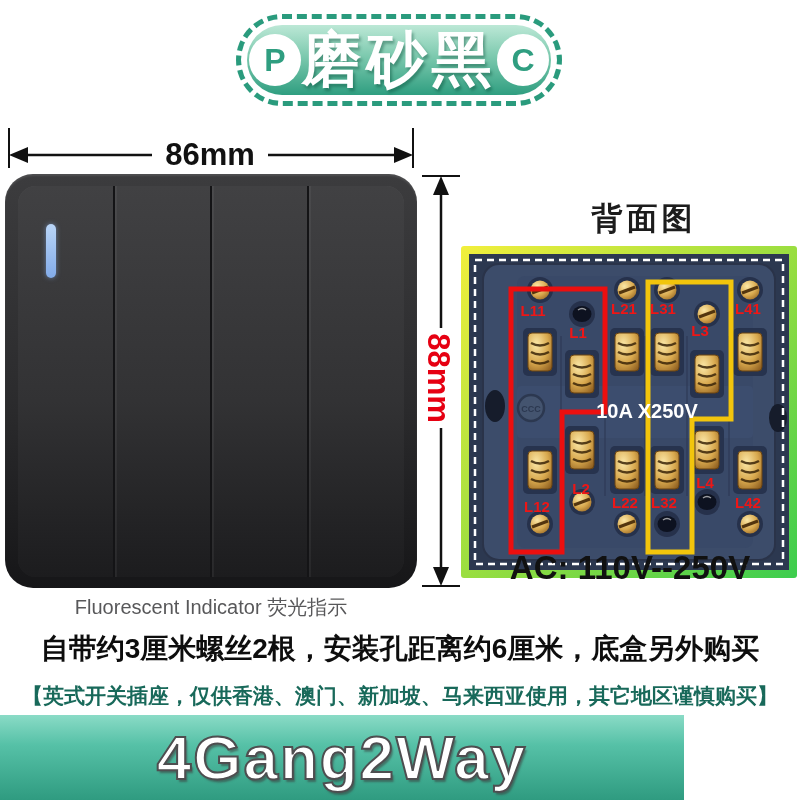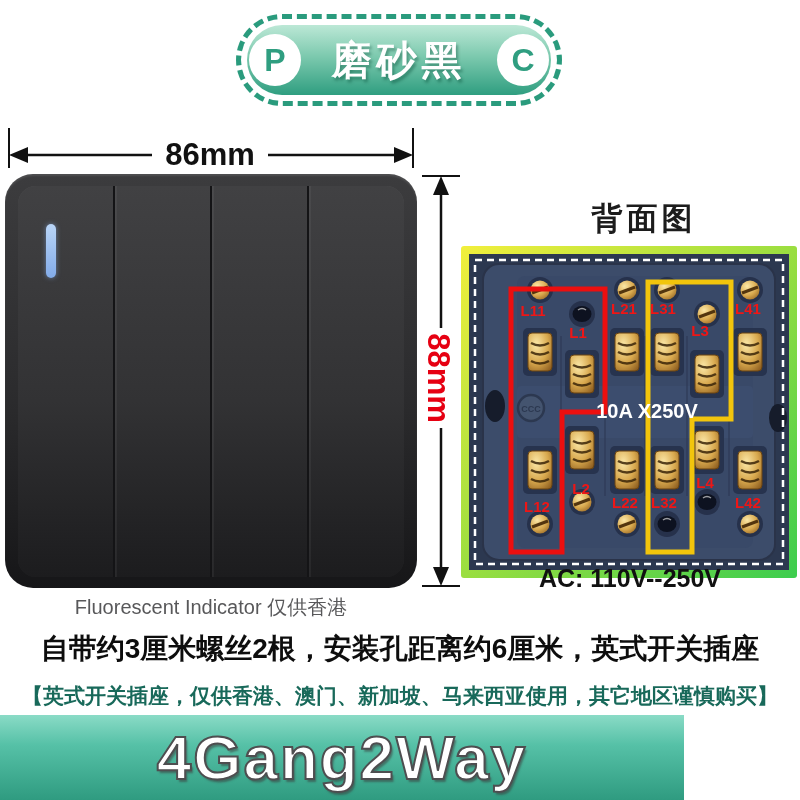--- a/index.html
+++ b/index.html
@@ -11,21 +11,21 @@
   .badge{left:236px;top:14px;width:326px;height:92px;border:5px dashed #2a9b7d;
          border-radius:50px;background:#fff;box-sizing:border-box;}
   .badge-inner{position:absolute;left:6px;top:6px;right:6px;bottom:6px;border-radius:40px;
          background:linear-gradient(180deg,#bce8d6 0%,#7cc9ae 45%,#2f9e80 100%);
          display:flex;align-items:center;justify-content:center;}
   .badge-circle{position:absolute;top:50%;width:52px;height:52px;margin-top:-26px;border-radius:50%;
          background:#fff;display:flex;align-items:center;justify-content:center;
          color:#2f9e80;font-size:32px;font-weight:700;}
   .badge-circle.left{left:8px;}
   .badge-circle.right{right:8px;}
-  .badge-label{color:#fff;font-size:40px;font-weight:700;letter-spacing:5px;
+  .badge-label{color:#fff;font-size:60px;font-weight:700;letter-spacing:5px;
          text-shadow:2px 3px 3px rgba(0,70,50,.4);}
 
   
   .panel{left:5px;top:174px;width:412px;height:414px;border-radius:28px;
          background:linear-gradient(180deg,#3c3c3e 0%,#2b2b2d 55%,#161618 100%);
          box-shadow:inset 0 2px 2px rgba(255,255,255,.10);}
   .panel-face{position:absolute;left:13px;top:12px;right:13px;bottom:11px;border-radius:18px;
          background:linear-gradient(180deg,#434345 0%,#343436 50%,#1e1e20 100%);
          display:flex;overflow:hidden;box-shadow:inset 0 2px 3px rgba(255,255,255,.08);}
   .rocker{flex:1;position:relative;background:linear-gradient(180deg,#414143 0%,#323234 55%,#1c1c1e 100%);}
@@ -38,22 +38,22 @@
   .dim-w{left:0;top:124px;}
   .dim-h{left:418px;top:170px;}
   .dim-h-label{left:393px;top:358px;width:90px;height:40px;line-height:40px;text-align:center;
          transform:rotate(90deg);color:#e60012;font-size:31px;font-weight:700;}
   .dim-text{font:600 31px "Liberation Sans", sans-serif;fill:#111;}
 
   
   .bv-title{left:476px;top:198px;width:336px;text-align:center;color:#1c1c1c;
          font-size:31px;font-weight:700;letter-spacing:4px;}
   .bv-frame{left:461px;top:246px;}
-  .bv-voltage{left:462px;top:564px;width:336px;text-align:center;color:#111;
-         font-size:25px;font-weight:700;}
+  .bv-voltage{left:462px;top:549px;width:336px;text-align:center;color:#111;
+         font-size:33px;font-weight:700;}
   .fluor{left:5px;top:594px;width:412px;text-align:center;color:#58585a;font-size:20px;}
 
   
   .note1{left:0;top:630px;width:800px;text-align:center;color:#0d0d0d;
          font-size:28px;font-weight:700;}
   .note2{left:0;top:682px;width:800px;text-align:center;color:#18695a;
          font-size:21px;font-weight:700;}
 
   
   .banner{left:0;top:715px;width:684px;height:85px;
@@ -205,21 +205,21 @@
   <text class="t-label" x="203" y="262">L32</text>
   <text class="t-label" x="244" y="242">L4</text>
   <text class="t-label" x="287" y="262">L42</text>
 </svg>
 
 <div class="abs bv-voltage">AC: 110V--250V</div>
 
 <div class="abs fluor">
   <span>Fluorescent Indicator</span>
   <span> </span>
-  <span>仅供香港</span>
-</div>
-
-<div class="abs note1">自带约3厘米螺丝2根，安装孔距离约6厘米，英式开关插座</div>
+  <span>荧光指示</span>
+</div>
+
+<div class="abs note1">自带约3厘米螺丝2根，安装孔距离约6厘米，底盒另外购买</div>
 <div class="abs note2">【英式开关插座，仅供香港、澳门、新加坡、马来西亚使用，其它地区谨慎购买】</div>
 
 <div class="abs banner">
   <span class="banner-title">4Gang2Way</span>
 </div>
 
 </body></html>

